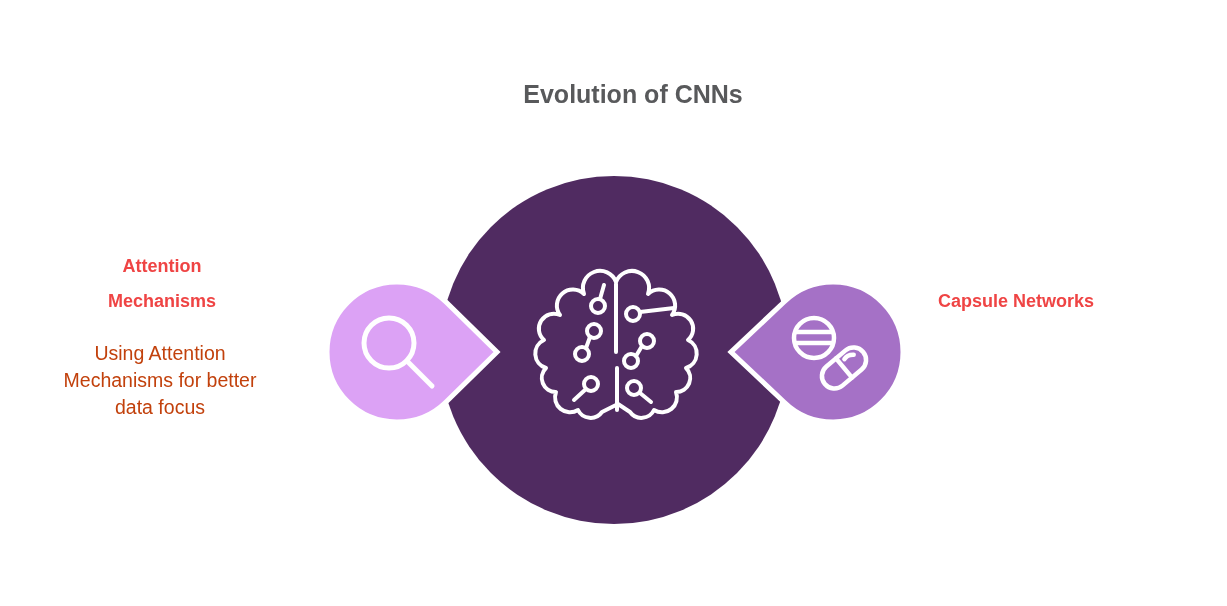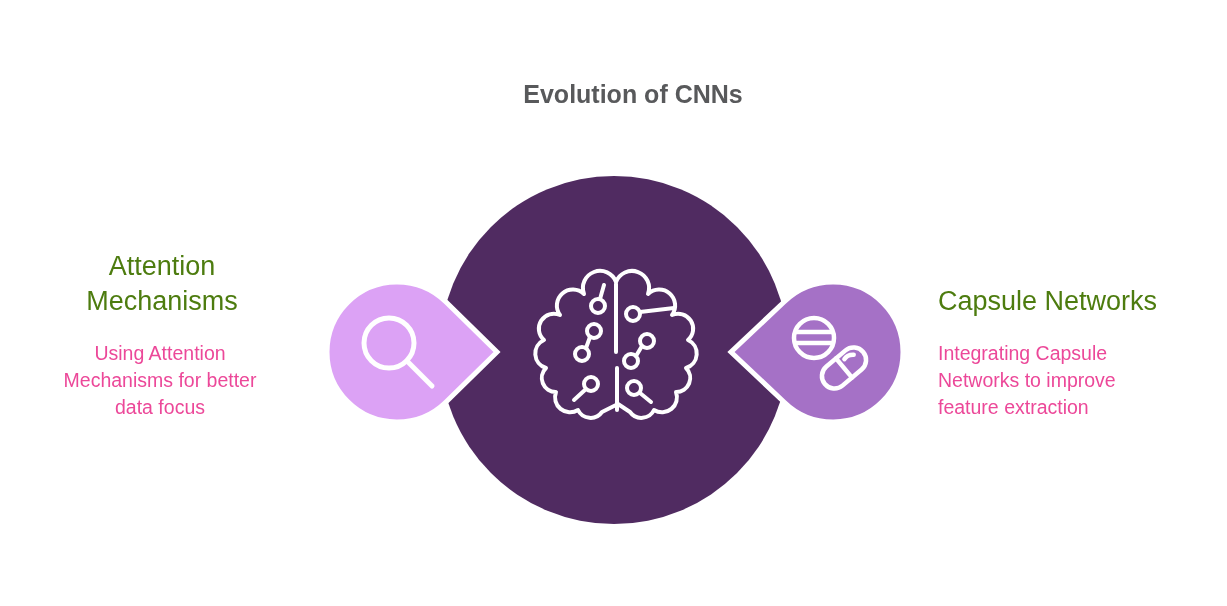--- a/index.html
+++ b/index.html
@@ -23,44 +23,44 @@
     left: 633px;
     transform: translateX(-50%);
     font-size: 25px;
     line-height: 30px;
     font-weight: bold;
     color: #58595B;
     white-space: nowrap;
   }
   .heading {
     position: absolute;
-    font-size: 27px;
+    font-size: 18px;
     line-height: 35px;
-    font-weight: normal;
-    color: #4d7c0f;
+    font-weight: bold;
+    color: #ef4444;
     white-space: pre-line;
   }
   .heading.left {
     top: 249px;
     left: 162px;
     transform: translateX(-50%);
     text-align: center;
   }
   .heading.right {
     top: 284px;
     left: 938px;
     text-align: center;
     white-space: nowrap;
   }
   .description {
     position: absolute;
     font-size: 19.5px;
     line-height: 27px;
     font-weight: normal;
-    color: #ec4899;
+    color: #c2410c;
     white-space: pre-line;
   }
   .description.left {
     top: 340px;
     left: 160px;
     transform: translateX(-50%);
     text-align: center;
   }
   .description.right {
     top: 340px;
@@ -142,17 +142,14 @@
 
   <div class="heading left">Attention
 Mechanisms</div>
 
   <div class="description left">Using Attention
 Mechanisms for better
 data focus</div>
 
   <div class="heading right">Capsule Networks</div>
 
-  <div class="description right">Integrating Capsule
-Networks to improve
-feature extraction</div>
 
 </div>
 
 </body></html>

